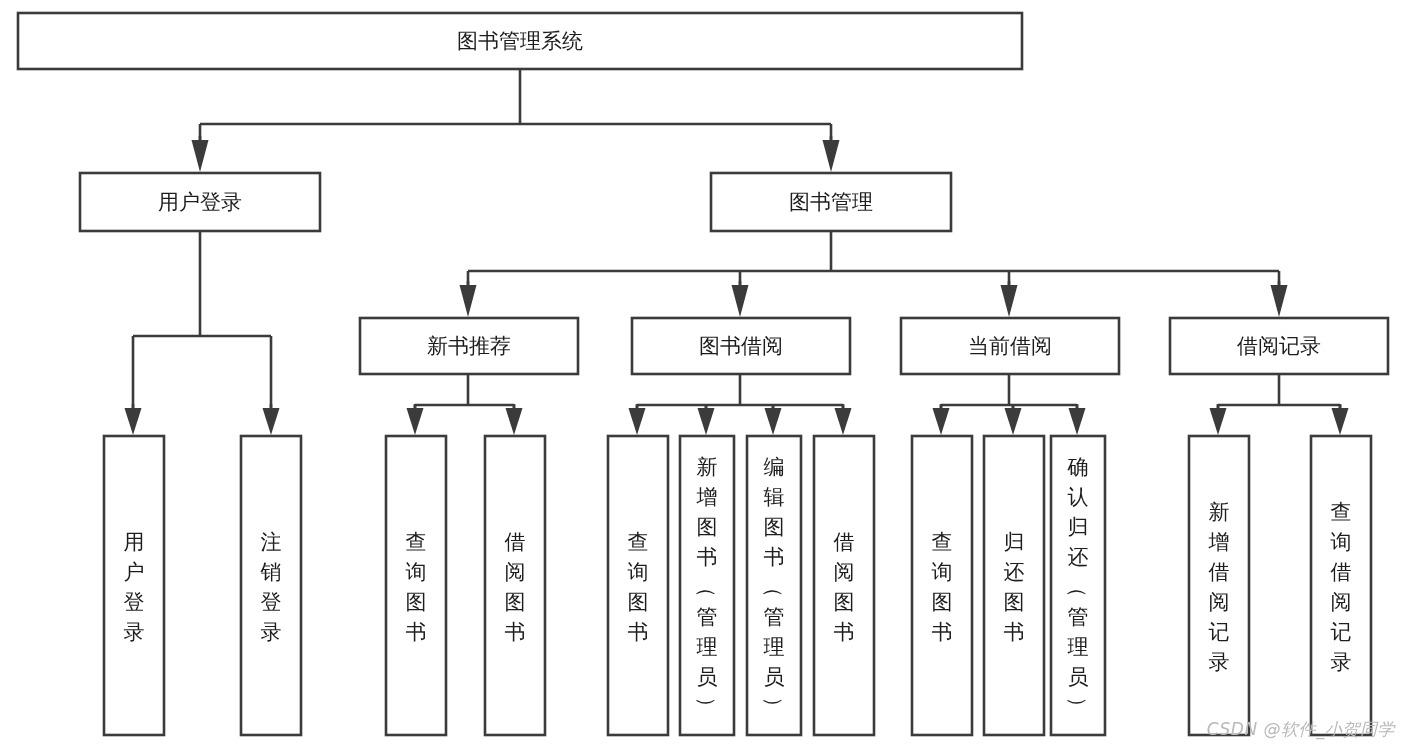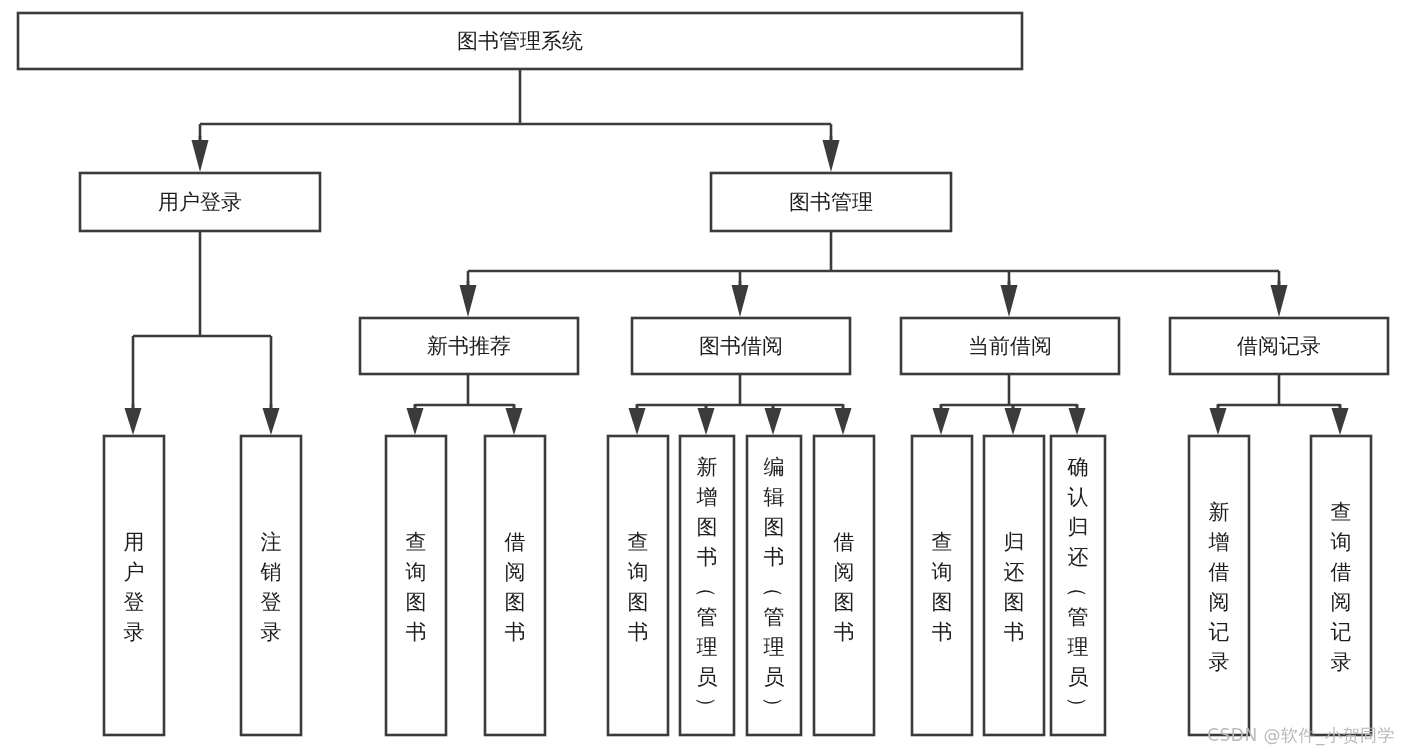--- a/index.html
+++ b/index.html
@@ -50,27 +50,28 @@
   }
   .node-label-v {
     font-family: "DejaVu Sans", "Liberation Sans", sans-serif;
     font-size: 21px;
     fill: #1d1d1d;
     text-anchor: middle;
   }
   .watermark-text {
     position: absolute;
     right: 10px;
-    bottom: 0;
+    bottom: 6px;
     font-family: "DejaVu Sans", "Liberation Sans", sans-serif;
     font-size: 17px;
     color: #b9b9b9;
     white-space: nowrap;
     letter-spacing: 0.5px;
     user-select: none;
+    font-style: italic;
   }
 </style>
 </head>
 <body>
 
 <div id="diagram-root">
   <svg class="diagram-canvas" viewBox="0 0 1405 747">
     <g id="connectors-layer">
         <path d="M 520 69 L 520 124" class="connector-line"></path>
         <path d="M 200 124 L 831 124" class="connector-line"></path>

